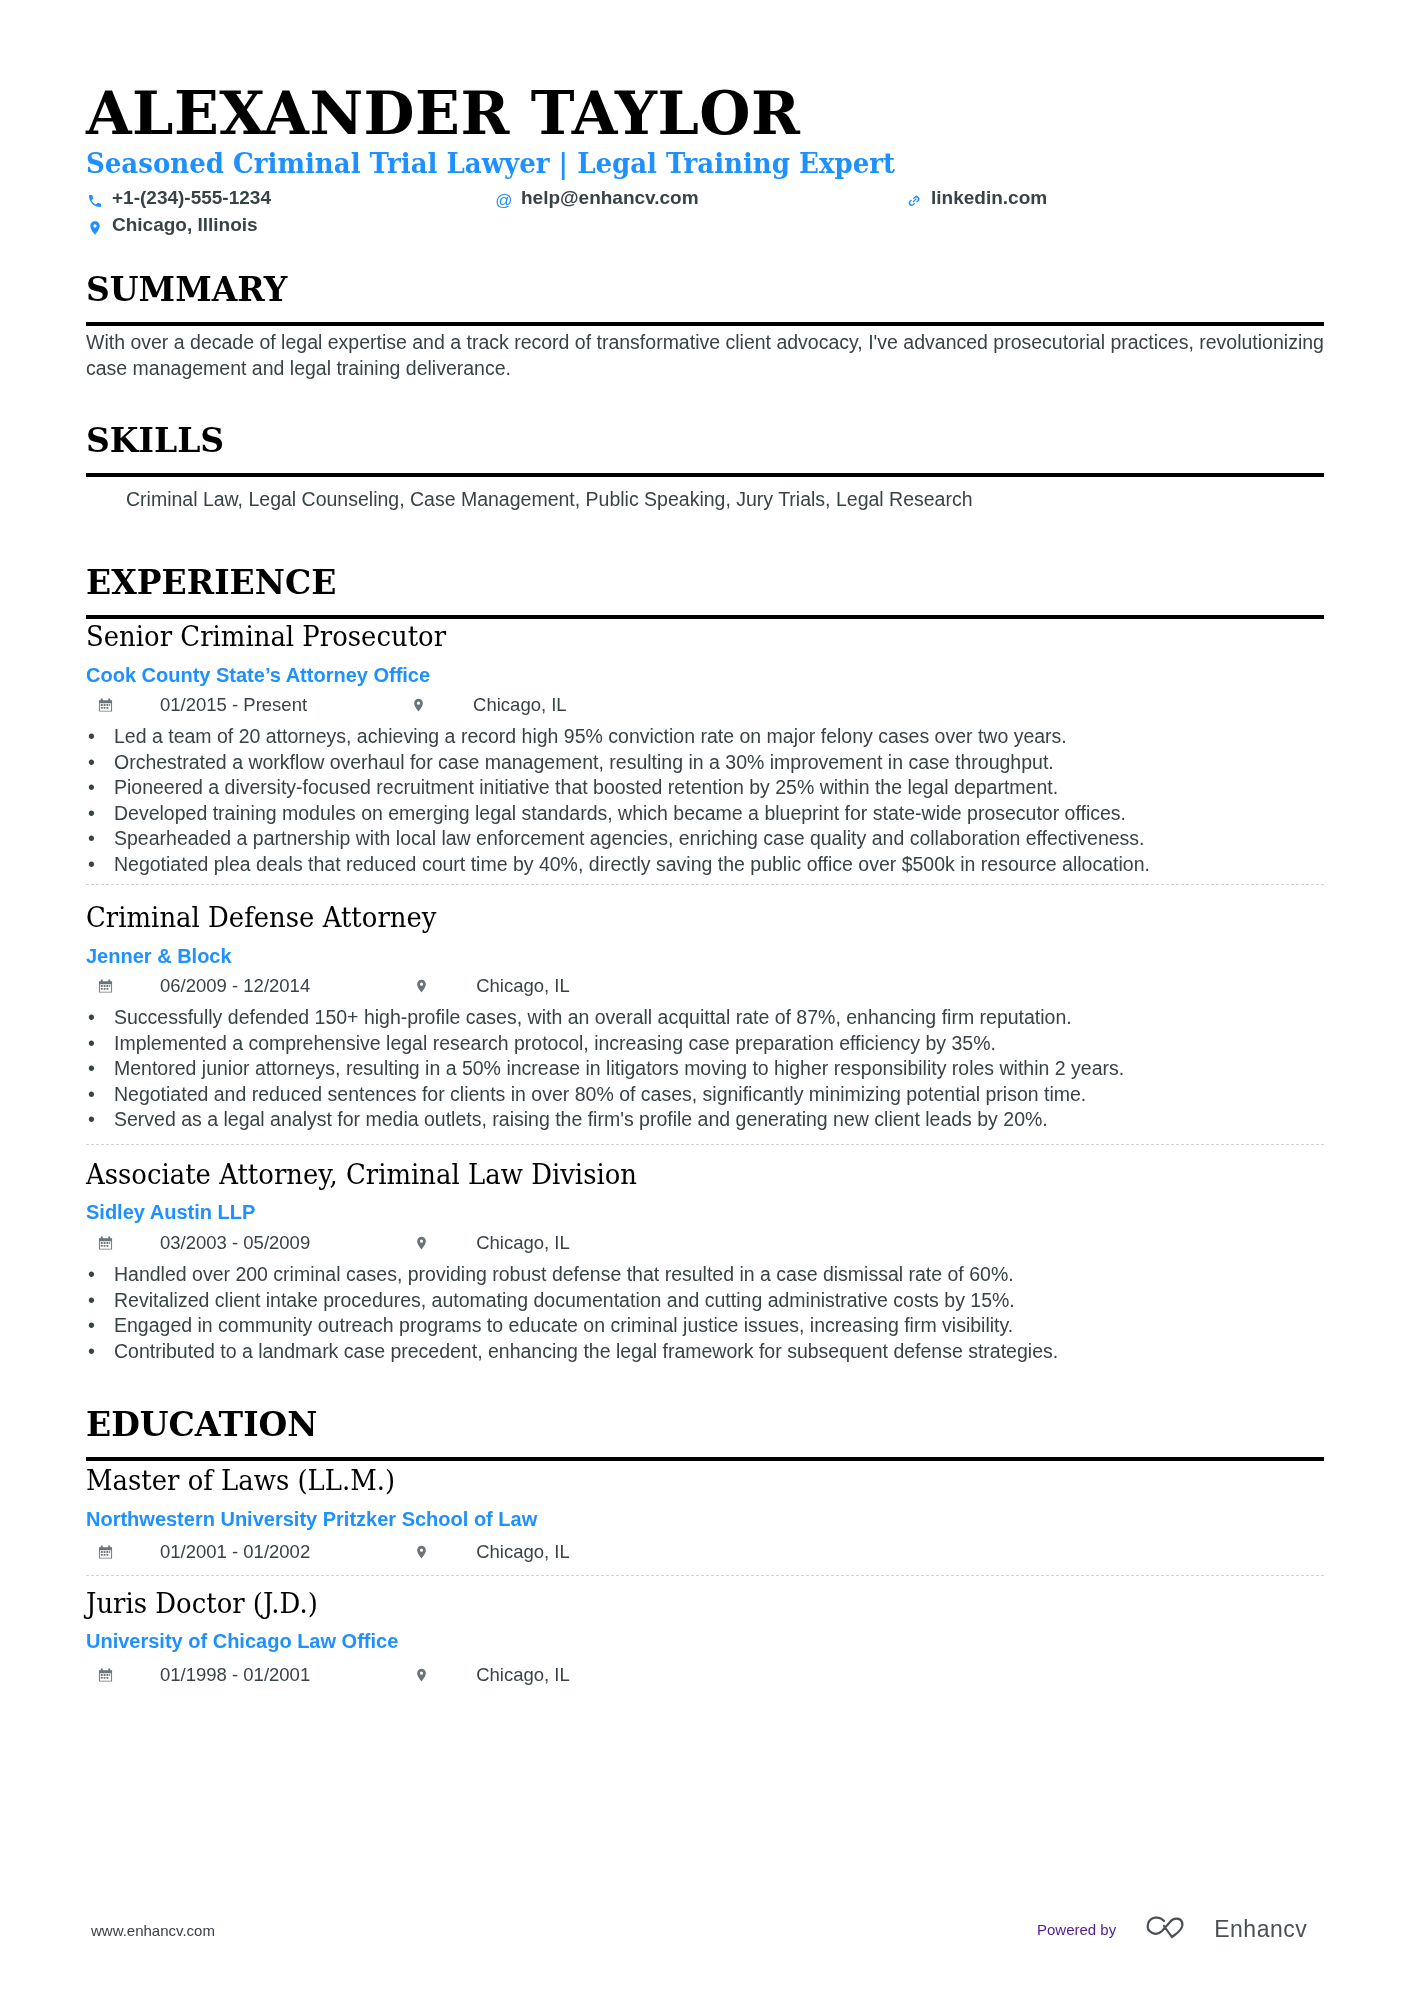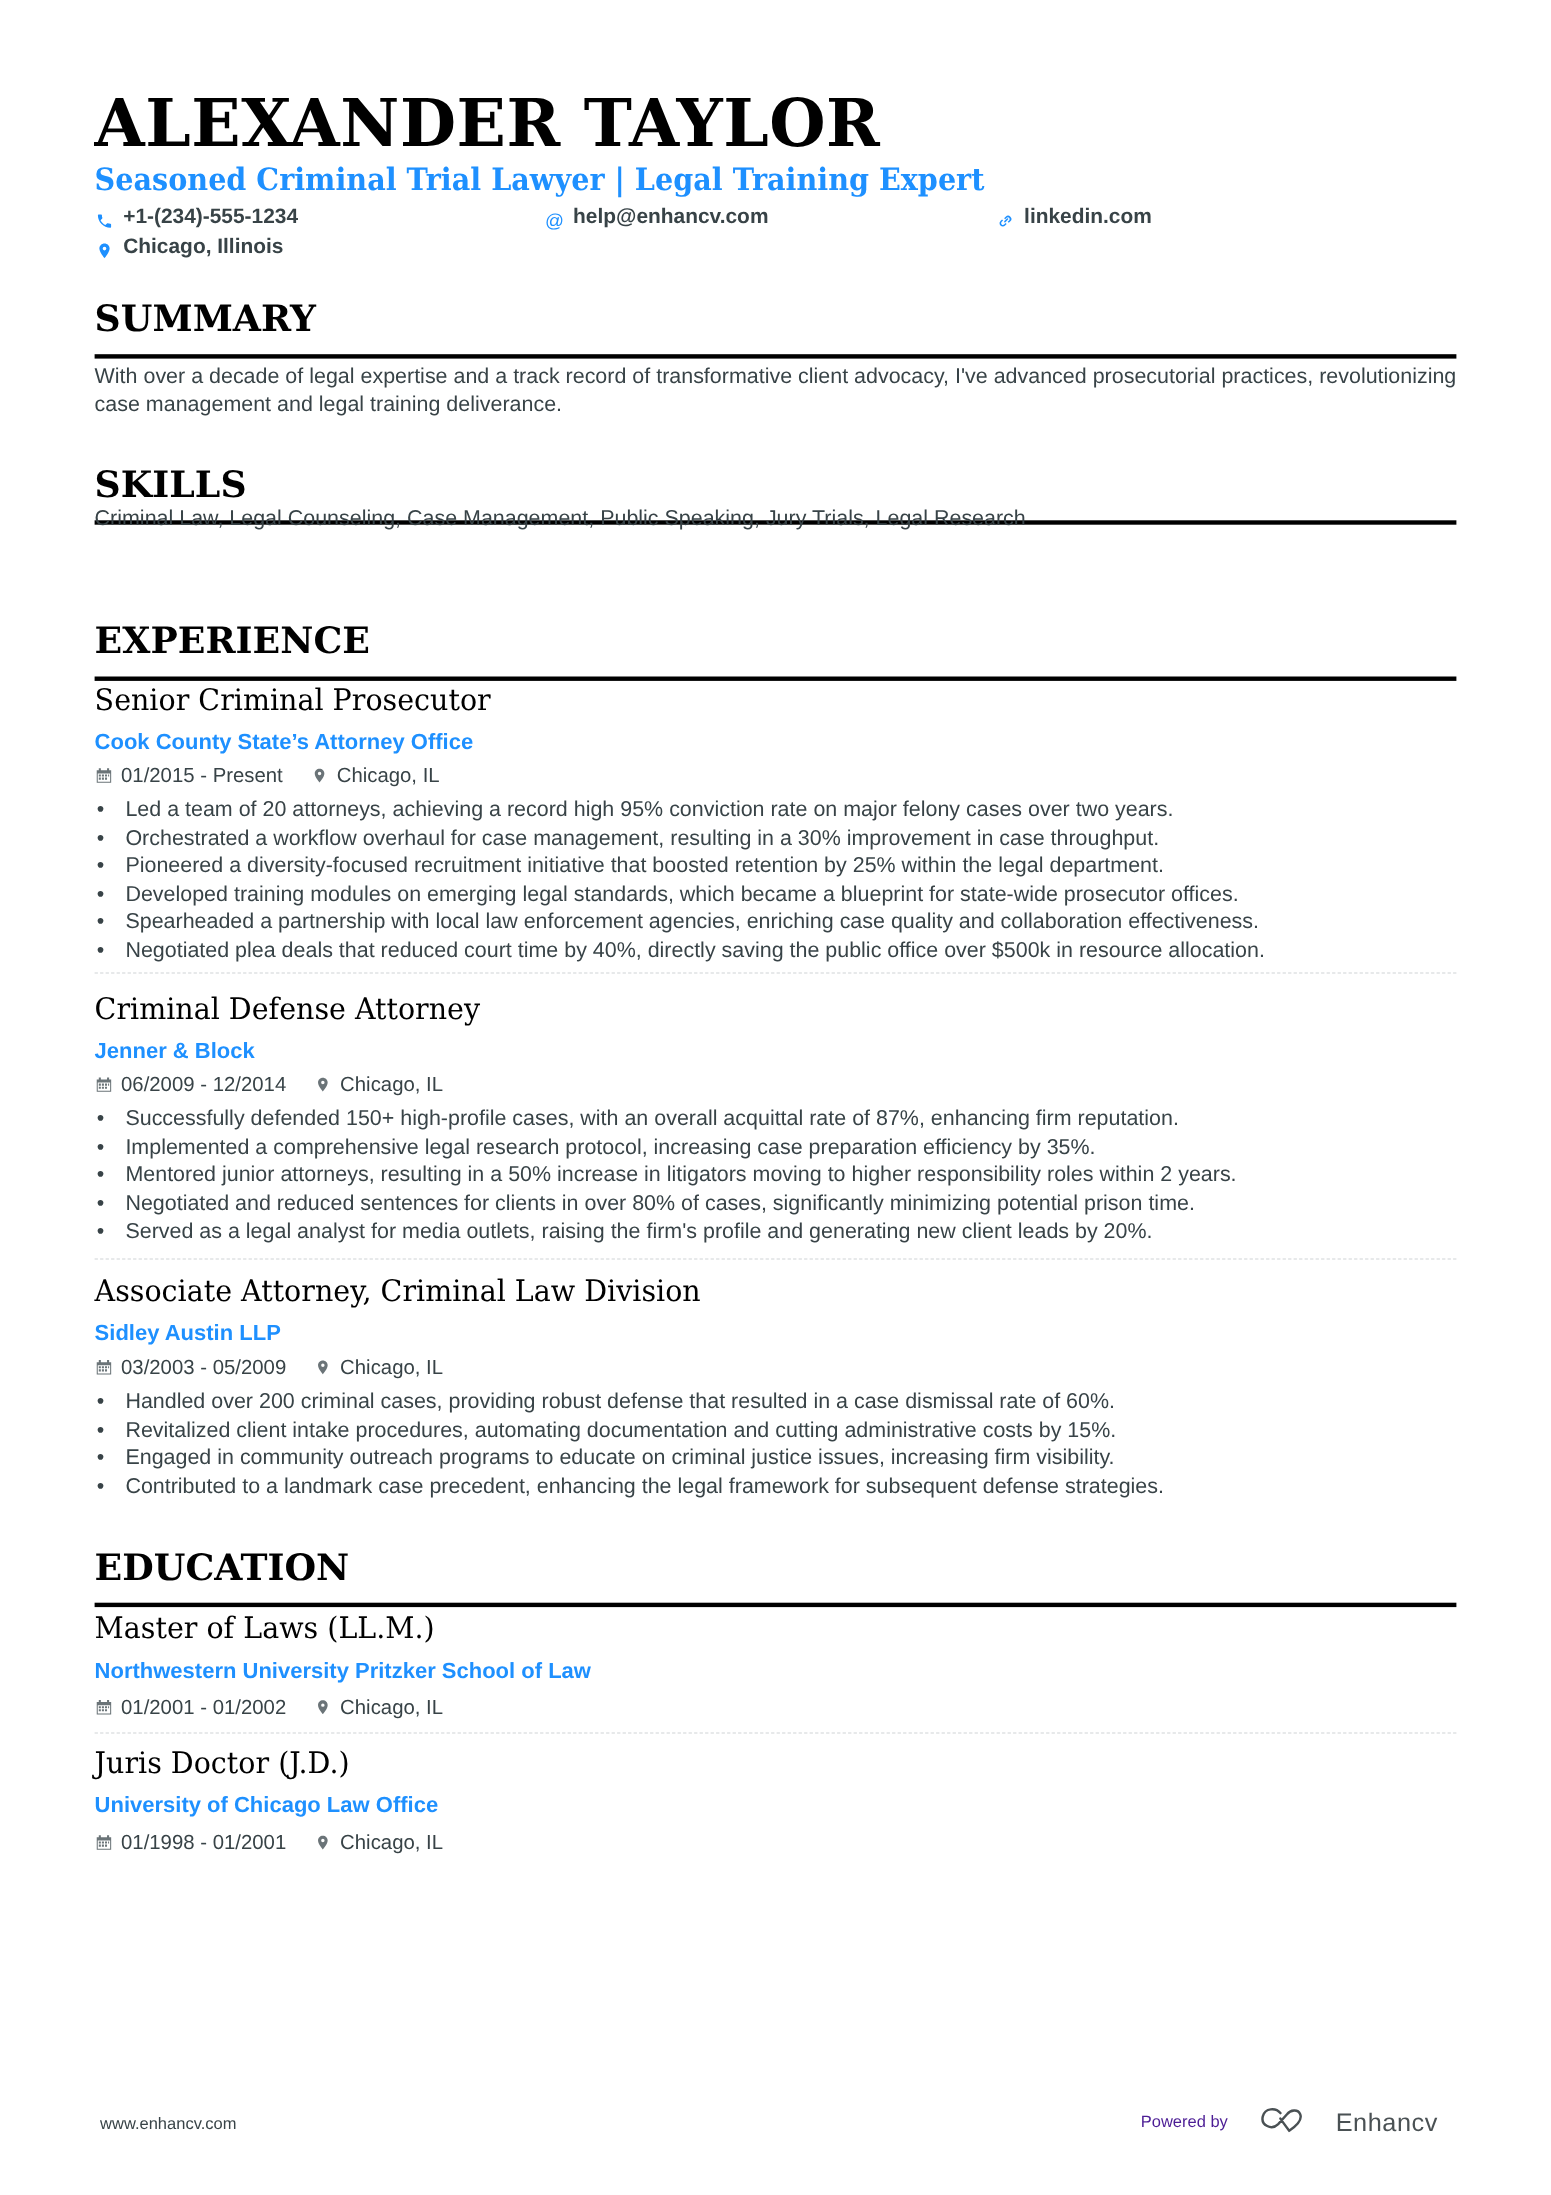--- a/index.html
+++ b/index.html
@@ -39,21 +39,21 @@
       border-bottom: 4px solid #000; padding-bottom: 12px;
     }
     .para { position: absolute; left: 0; width: 1238px; font-size: 19.5px; line-height: 26px; color: #384347; }
 
     .entry-title {
       position: absolute; left: 0;
       font-family: "DejaVu Serif", serif; font-size: 27px; line-height: 34px; color: #000; white-space: nowrap;
       transform: scaleX(0.96); transform-origin: left;
     }
     .entry-org { position: absolute; left: 0; font-size: 20px; font-weight: bold; line-height: 26px; color: #1e90ff; white-space: nowrap; }
-    .entry-meta { position: absolute; left: 1px; display: flex; align-items: center; font-size: 18.5px; line-height: 24px; color: #384347; white-space: nowrap; }
+    .entry-meta { position: absolute; left: 12px; display: flex; align-items: center; font-size: 18.5px; line-height: 24px; color: #384347; white-space: nowrap; gap: 39px; }
     .entry-meta .mi { display: inline-flex; align-items: center; margin-right: 8px; }
     .entry-meta .mi svg { width: 15px; height: 16px; fill: #6b7478; }
     .entry-meta .gap { width: 26px; }
     .bullets { position: absolute; left: 0; width: 1238px; list-style: none; }
     .bullets li { position: relative; padding-left: 28px; font-size: 19.5px; line-height: 25.6px; color: #384347; white-space: nowrap; }
     .bullets li .dot { position: absolute; left: 2px; top: 0; }
     .sep { position: absolute; left: 0; width: 1238px; border-top: 1.5px dashed #cfd3d5; }
 
     .footer-left { position: absolute; left: 91px; top: 1922px; font-size: 15px; color: #384347; }
     .footer-right { position: absolute; left: 1037px; top: 1914px; display: flex; align-items: center; }
@@ -97,21 +97,21 @@
           </svg>
       </span>
       <span>Chicago, Illinois</span>
     </div>
   </div>
 
   <div class="section-title" style="top:270px;">SUMMARY</div>
   <div class="para" style="top:329px;">With over a decade of legal expertise and a track record of transformative client advocacy, I've advanced prosecutorial practices, revolutionizing case management and legal training deliverance.</div>
 
   <div class="section-title" style="top:421px;">SKILLS</div>
-  <div class="para" style="top:458px;">Criminal Law, Legal Counseling, Case Management, Public Speaking, Jury Trials, Legal Research</div>
+  <div class="para" style="top:486px;margin-left:40px;">Criminal Law, Legal Counseling, Case Management, Public Speaking, Jury Trials, Legal Research</div>
 
   <div class="section-title" style="top:563px;">EXPERIENCE</div>
 
   <div class="entry-title" style="top:620px;">Senior Criminal Prosecutor</div>
   <div class="entry-org" style="top:662px;">Cook County State’s Attorney Office</div>
   <div class="entry-meta" style="top:693px;">
     <span class="mi">
         <svg viewBox="0 0 16 16">
           <path d="M3 1h2v2h6V1h2v2h2v12H1V3h2V1zm-1 5v8h12V6H2zm1 1h2v2H3V7zm3 0h2v2H6V7zm3 0h2v2H9V7zm3 0h1v2h-1V7zM3 10h2v2H3v-2zm3 0h2v2H6v-2zm3 0h2v2H9v-2z"></path>
         </svg>

